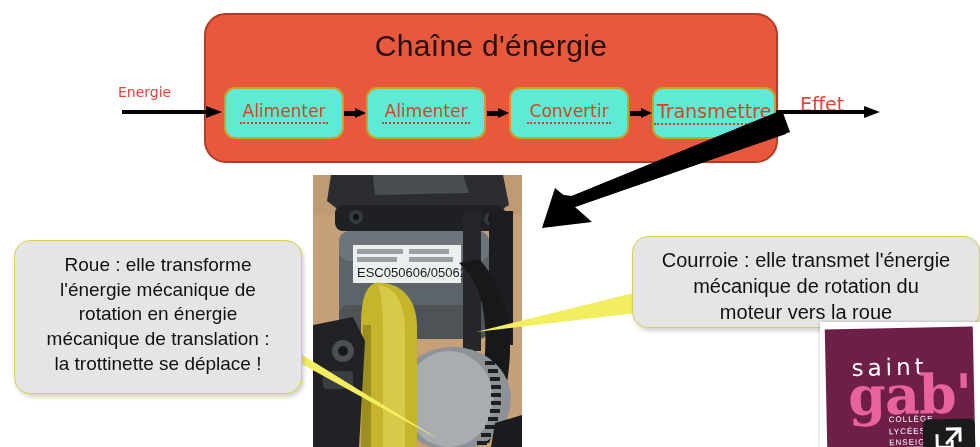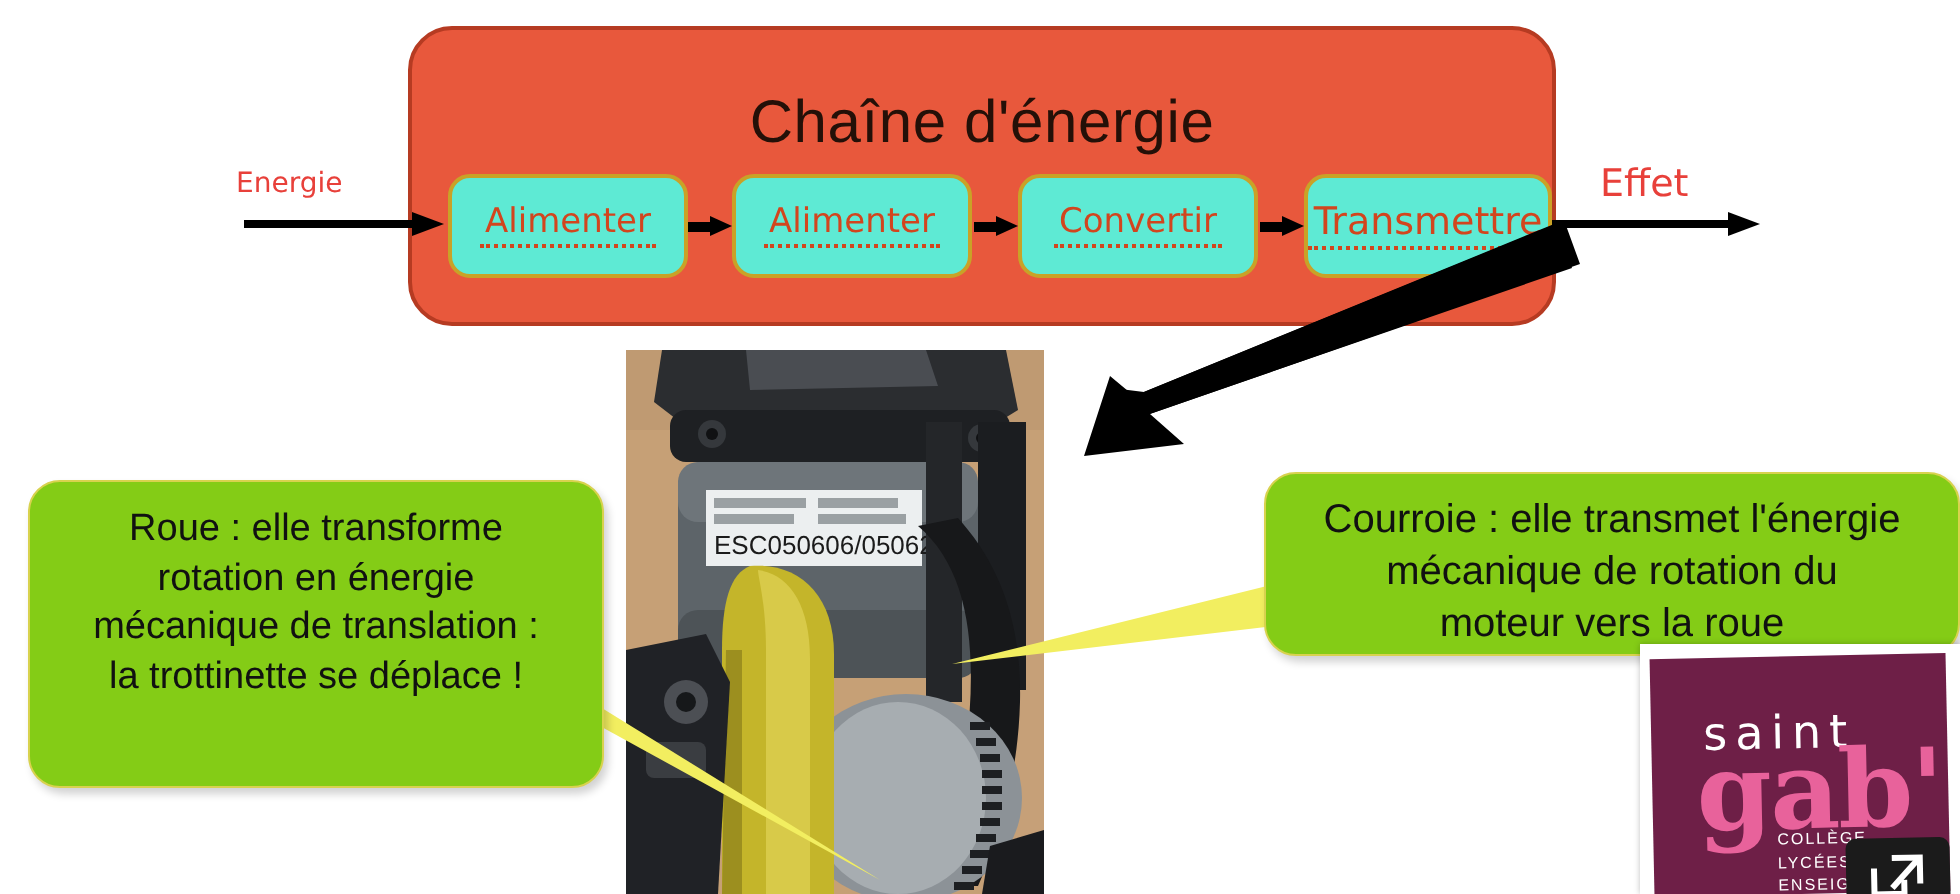--- a/index.html
+++ b/index.html
@@ -30,21 +30,20 @@
   }
   #energy-panel-title {
     position: absolute;
     left: 0;
     top: 14px;
     width: 100%;
     text-align: center;
     font-size: 30px;
     color: #241008;
     letter-spacing: 0.3px;
-    margin-top: 16px;
   }
   .stage-box {
     position: absolute;
     top: 72px;
     width: 120px;
     height: 52px;
     background: #5eead4;
     border: 2px solid #c9a227;
     border-radius: 11px;
     box-sizing: border-box;
@@ -128,21 +127,21 @@
     height: 0;
     border-top: 6px solid transparent;
     border-bottom: 6px solid transparent;
     border-left: 16px solid #000;
   }
 
   
   #output-label {
     position: absolute;
     left: 800px;
-    top: 80px;
+    top: 92px;
     width: 110px;
     font-size: 19px;
     color: #e8403a;
     line-height: 1.35;
     font-family: "DejaVu Sans", sans-serif;
     text-align: left;
   }
   #output-label .l2 { display: block; }
   #output-arrow {
     position: absolute;
@@ -188,21 +187,21 @@
     width: 209px;
     height: 272px;
     overflow: hidden;
     background: #cfa87a;
   }
   #photo svg { display: block; }
 
   
   .callout {
     position: absolute;
-    background: #84cc16;
+    background: #e5e5e5;
     border: 1px solid #d8d24e;
     border-radius: 16px;
     box-shadow: 2px 3px 4px rgba(0,0,0,0.18);
     color: #111;
     text-align: center;
     box-sizing: border-box;
   }
   #callout-wheel {
     left: 14px;
     top: 240px;
@@ -405,20 +404,21 @@
 
       <path d="M182,248 L209,240 L209,272 L178,272 Z" fill="#1a1b1e"></path>
     </svg>
   </div>
 
   <svg id="pointer-wheel" class="pointer-svg" viewBox="0 0 220 127">
     <polygon points="0,10 6,0 200,120" fill="#f2ee60"></polygon>
   </svg>
   <div class="callout" id="callout-wheel">
     <div>Roue : elle transforme</div>
+    <div>l'énergie mécanique de</div>
     <div>rotation en énergie</div>
     <div>mécanique de translation :</div>
     <div>la trottinette se déplace !</div>
   </div>
 
   <svg id="pointer-belt" class="pointer-svg" viewBox="0 0 190 60">
     <polygon points="0,46 186,0 186,24" fill="#f2ee60"></polygon>
   </svg>
   <div class="callout" id="callout-belt">
     <div>Courroie : elle transmet l'énergie</div>

